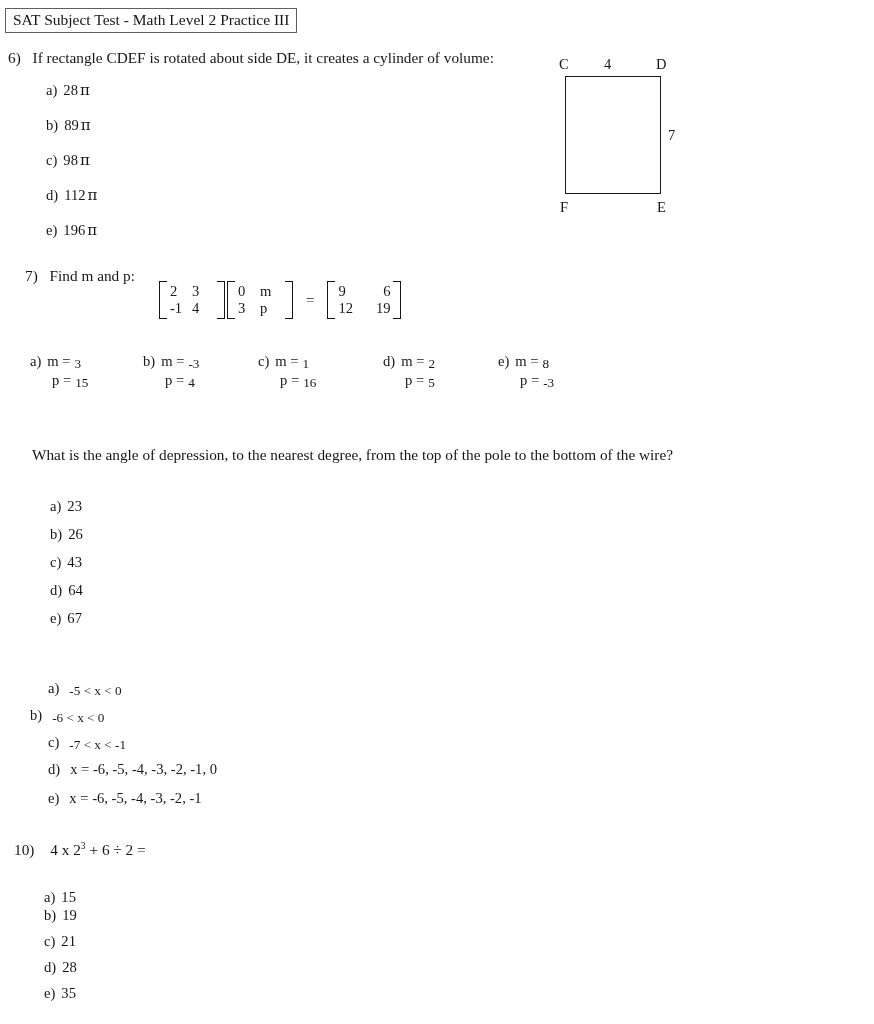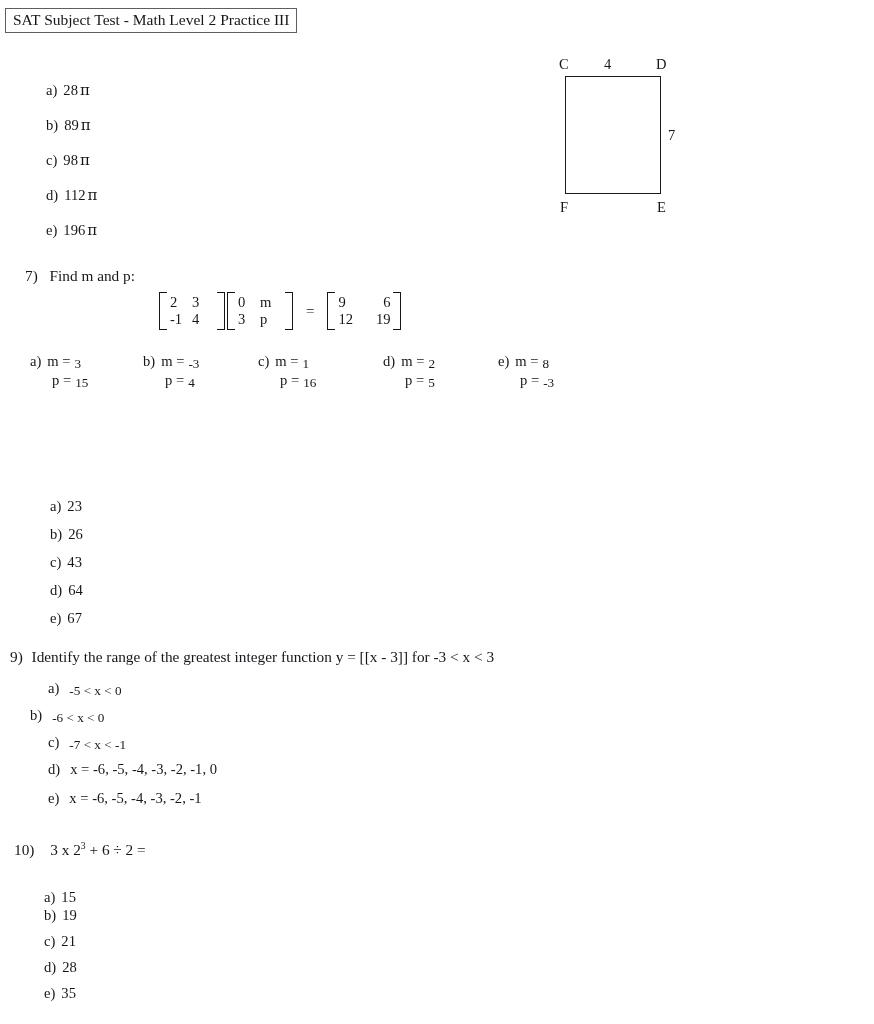--- a/index.html
+++ b/index.html
@@ -103,21 +103,21 @@
     position: absolute;
     left: 158px;
     top: 276px;
     display: flex;
     align-items: center;
     font-size: 14.6px;
   }
   .matrix {
     display: flex;
     align-items: stretch;
-    margin: 16px 1px;
+    margin: 5px 1px;
     justify-content: center;
   }
   .bracket {
     width: 7px;
     border-top: 1.3px solid #16161a;
     border-bottom: 1.3px solid #16161a;
   }
   .bracket.left  { border-left: 1.3px solid #16161a; }
   .bracket.right { border-right: 1.3px solid #16161a; }
   .mbody {
@@ -149,20 +149,26 @@
   .mp-line { display: block; line-height: 19px; white-space: nowrap; }
   .mp-line .varname { display: inline-block; }
 </style>
 </head>
 <body>
 
 <div class="page">
 
   <div id="title-box">SAT Subject Test - Math Level 2  Practice III</div>
 
+  <div class="question" style="left:8px; top:48px;">
+    <div class="qtext">
+      <span>6)</span>
+      <span style="padding-left:8px;">If rectangle CDEF is rotated about side DE, it creates a cylinder of volume:</span>
+    </div>
+  </div>
 
   <div class="choices">
     <div class="choice" style="left:46px; top:81px;">
       <span class="clabel">a)</span><span>28</span><span class="pi">π</span>
     </div>
     <div class="choice" style="left:46px; top:116px;">
       <span class="clabel">b)</span><span>89</span><span class="pi">π</span>
     </div>
     <div class="choice" style="left:46px; top:151px;">
       <span class="clabel">c)</span><span>98</span><span class="pi">π</span>
@@ -252,46 +258,41 @@
       <span class="mp-line"><span class="clabel">d)</span><span class="varname">m =</span><span class="val-small">2</span></span>
       <span class="mp-line" style="padding-left:22px;"><span class="varname">p =</span><span class="val-small">5</span></span>
     </div>
     <div class="choice" style="left:498px; top:352px;">
       <span class="mp-line"><span class="clabel">e)</span><span class="varname">m =</span><span class="val-small">8</span></span>
       <span class="mp-line" style="padding-left:22px;"><span class="varname">p =</span><span class="val-small">-3</span></span>
     </div>
   </div>
 
   <div class="question" style="left:12px; top:445px;">
+    <div class="qtext" style="padding-left:20px;">What is the angle of depression, to the nearest degree, from the top of the pole to the bottom of the wire?</div>
   </div>
 
   <div class="choices">
     <div class="choice" style="left:50px; top:498px;">
       <span class="clabel">a)</span><span>23</span>
     </div>
     <div class="choice" style="left:50px; top:526px;">
       <span class="clabel">b)</span><span>26</span>
     </div>
     <div class="choice" style="left:50px; top:554px;">
       <span class="clabel">c)</span><span>43</span>
     </div>
     <div class="choice" style="left:50px; top:582px;">
       <span class="clabel">d)</span><span>64</span>
     </div>
     <div class="choice" style="left:50px; top:610px;">
       <span class="clabel">e)</span><span>67</span>
     </div>
   </div>
 
-  <div class="question" style="left:10px; top:647px;">
-    <div class="qtext">
-      <span>9)</span>
-      <span style="padding-left:5px;">Identify the range of the greatest integer function   y = [[x - 3]]   for   -3 &lt; x &lt; 3</span>
-    </div>
-  </div>
 
   <div class="choices">
     <div class="choice" style="left:48px; top:680px;">
       <span class="clabel">a)</span><span class="val-small">-5 &lt; x &lt; 0</span>
     </div>
     <div class="choice" style="left:30px; top:707px;">
       <span class="clabel">b)</span><span class="val-small">-6 &lt; x &lt; 0</span>
     </div>
     <div class="choice" style="left:48px; top:734px;">
       <span class="clabel">c)</span><span class="val-small">-7 &lt; x &lt; -1</span>
@@ -300,21 +301,21 @@
       <span class="clabel">d)</span><span style="padding-left:4px;">x = -6, -5, -4, -3, -2, -1, 0</span>
     </div>
     <div class="choice" style="left:48px; top:790px;">
       <span class="clabel">e)</span><span style="padding-left:4px;">x = -6, -5, -4, -3, -2, -1</span>
     </div>
   </div>
 
   <div class="question" style="left:14px; top:840px;">
     <div class="qtext">
       <span>10)</span>
-      <span style="padding-left:12px;">3 x 2</span><sup class="exp">3</sup><span> + 6 ÷ 2 =</span>
+      <span style="padding-left:12px;">4 x 2</span><sup class="exp">3</sup><span> + 6 ÷ 2 =</span>
     </div>
   </div>
 
   <div class="choices">
     <div class="choice" style="left:44px; top:889px;">
       <span class="clabel">a)</span><span>15</span>
     </div>
     <div class="choice" style="left:44px; top:907px;">
       <span class="clabel">b)</span><span>19</span>
     </div>

